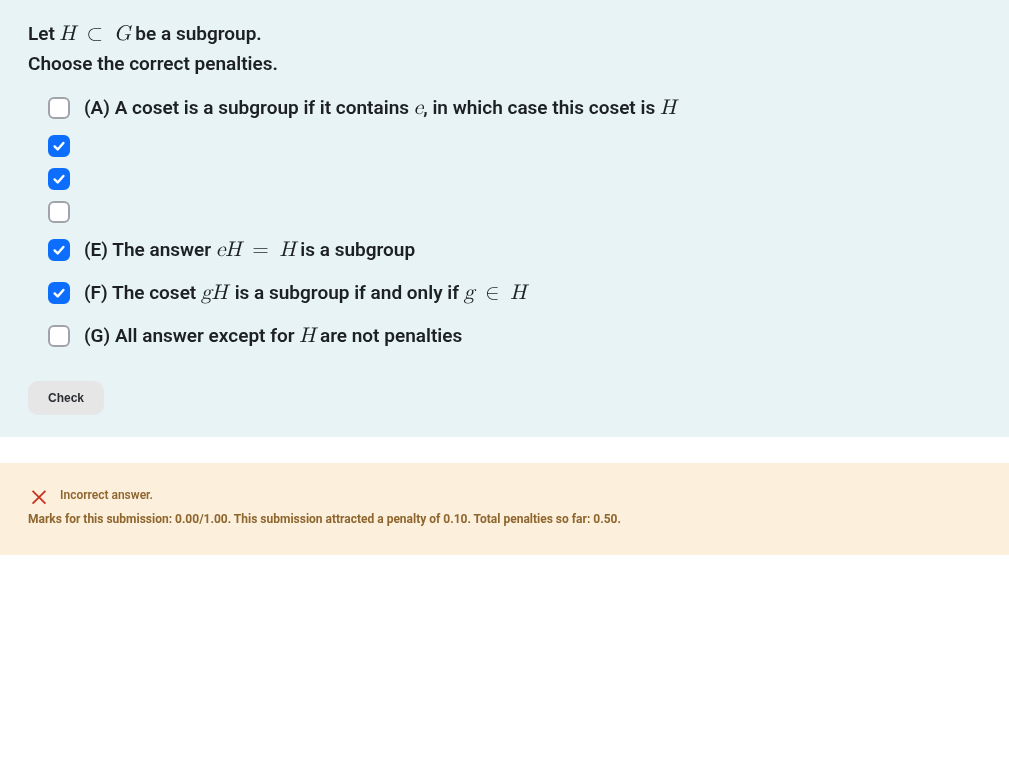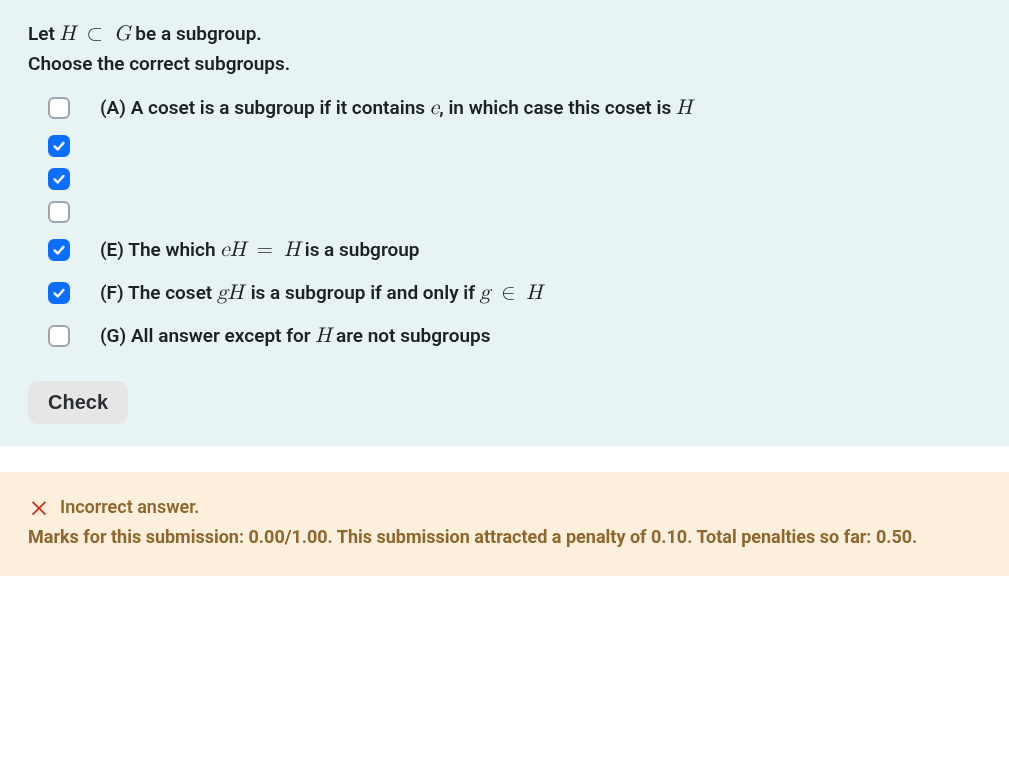--- a/index.html
+++ b/index.html
@@ -20,21 +20,21 @@
     font-family: "Cambria Math", "STIXGeneral", "Latin Modern Math", "Times New Roman", serif;
     font-style: italic;
     font-weight: 500;
     font-size: 1.12em;
   }
   .math.rel { font-style: normal; padding: 0 0.18em; }
   .answers { padding-left: 20px; margin-top: 6px; }
   .option {
     display: flex;
     align-items: center;
-    gap: 30px;
+    gap: 14px;
     margin: 11px 0;
   }
   .cb {
     width: 22px;
     height: 22px;
     border-radius: 6px;
     border: 2px solid #a0a4aa;
     background: #fff;
     flex-shrink: 0;
     display: flex;
@@ -49,52 +49,52 @@
   .cb.checked svg { display: block; }
   .cb svg { display: none; width: 14px; height: 14px; }
   .opt-label { font-weight: 600; }
   .check-btn {
     margin-top: 18px;
     padding: 10px 20px;
     background: #e6e6e6;
     border: none;
     border-radius: 10px;
     font-weight: 700;
-    font-size: 20px;
+    font-size: 12px;
     color: #2a2e33;
     cursor: pointer;
   }
   .feedback {
     background: #fcefdc;
     padding: 22px 28px 26px 28px;
     margin-top: 26px;
     color: #8e662e;
     font-weight: 600;
-    font-size: 18px;
+    font-size: 12px;
     line-height: 1.45;
   }
   .feedback-header {
     display: flex;
     align-items: center;
     gap: 10px;
     margin-bottom: 4px;
   }
   .feedback-header .x-icon { color: #ca3120; }
   .feedback-header .x-icon svg { width: 22px; height: 22px; display: block; }
   .feedback-body { font-weight: 700; }
 </style>
 </head>
 <body>
 
 <div class="question-box">
   <div class="qtext">
     <span>
       <span>Let </span><span class="math">H</span><span class="math rel"> ⊂ </span><span class="math">G</span><span> be a subgroup.</span>
     </span><br>
-    <span>Choose the correct subgroups.</span>
+    <span>Choose the correct penalties.</span>
   </div>
 
   <div class="answers" id="answers">
       <div class="option">
         <div class="cb"></div>
         <span class="opt-label"><span>(A) A coset is a subgroup if it contains </span><span class="math">e</span><span>, in which case this coset is </span><span class="math">H</span></span>
       </div>
       <div class="option">
         <div class="cb checked">
           <svg viewBox="0 0 16 16" fill="none" stroke="#fff" stroke-width="2.8" stroke-linecap="round" stroke-linejoin="round">
@@ -111,33 +111,33 @@
       </div>
       <div class="option">
         <div class="cb"></div>
       </div>
       <div class="option">
         <div class="cb checked">
           <svg viewBox="0 0 16 16" fill="none" stroke="#fff" stroke-width="2.8" stroke-linecap="round" stroke-linejoin="round">
             <polyline points="3,8.5 6.5,12 13,4.5"></polyline>
           </svg>
         </div>
-        <span class="opt-label"><span>(E) The which </span><span class="math">eH</span><span class="math rel"> = </span><span class="math">H</span><span> is a subgroup</span></span>
+        <span class="opt-label"><span>(E) The answer </span><span class="math">eH</span><span class="math rel"> = </span><span class="math">H</span><span> is a subgroup</span></span>
       </div>
       <div class="option">
         <div class="cb checked">
           <svg viewBox="0 0 16 16" fill="none" stroke="#fff" stroke-width="2.8" stroke-linecap="round" stroke-linejoin="round">
             <polyline points="3,8.5 6.5,12 13,4.5"></polyline>
           </svg>
         </div>
         <span class="opt-label"><span>(F) The coset </span><span class="math">gH </span><span> is a subgroup if and only if </span><span class="math">g</span><span class="math rel"> ∈ </span><span class="math">H</span></span>
       </div>
       <div class="option">
         <div class="cb"></div>
-        <span class="opt-label"><span>(G) All answer except for </span><span class="math">H</span><span> are not subgroups</span></span>
+        <span class="opt-label"><span>(G) All answer except for </span><span class="math">H</span><span> are not penalties</span></span>
       </div>
     </div>
 
   <button class="check-btn">Check</button>
 </div>
 
 <div class="feedback">
   <div class="feedback-header">
     <span class="x-icon">
       <svg viewBox="0 0 24 24" fill="currentColor">

